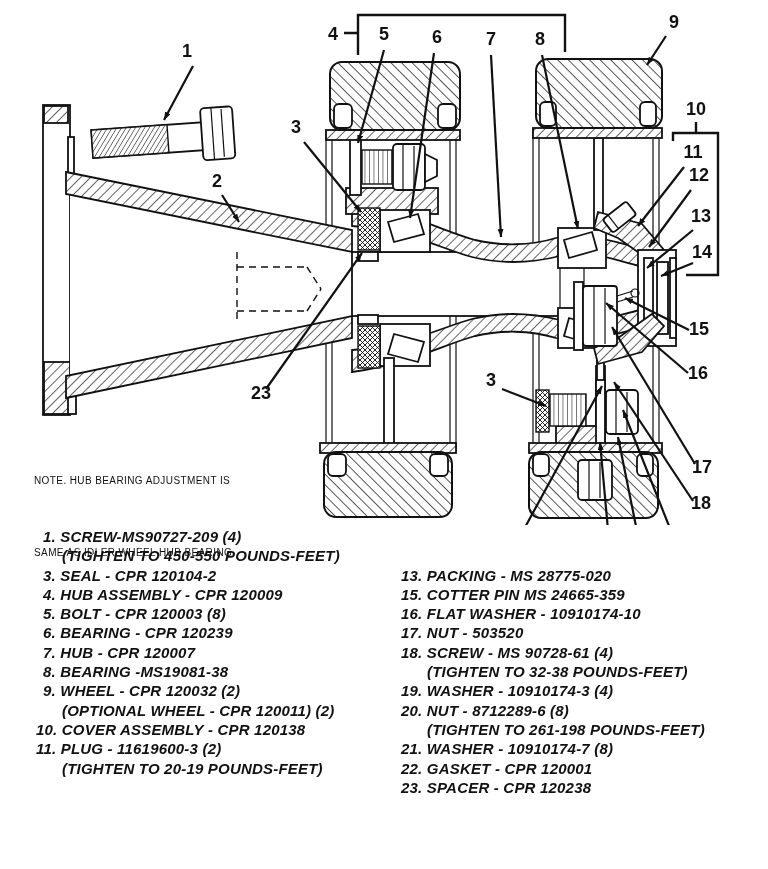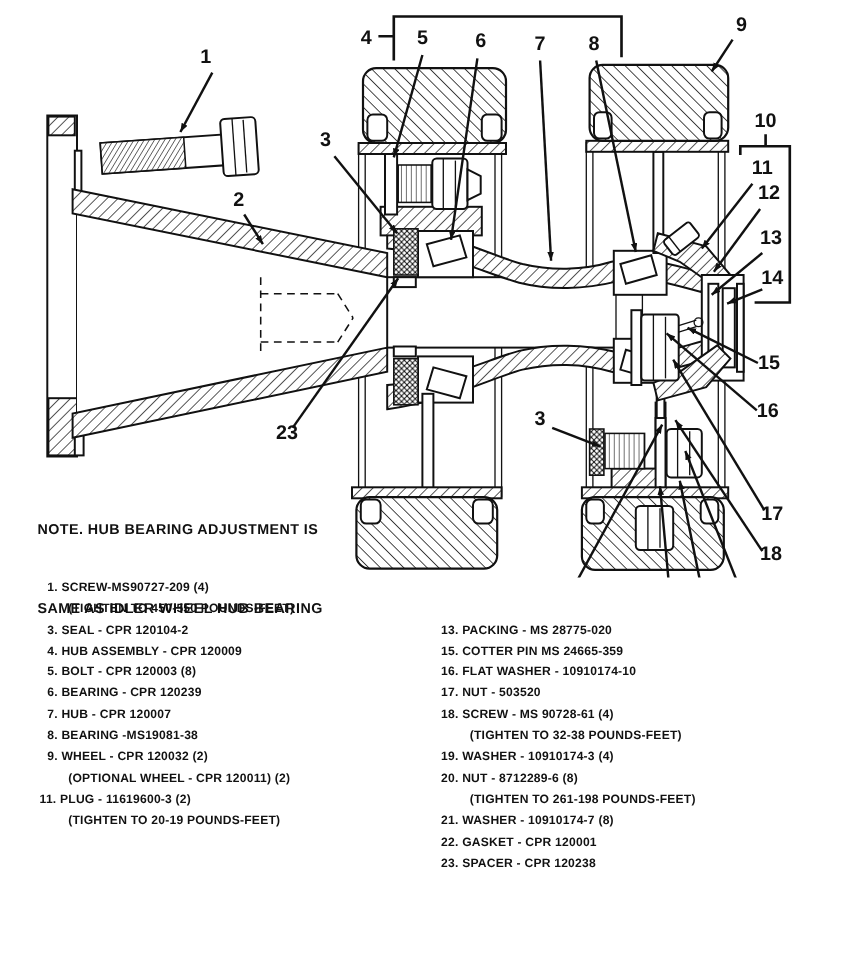--- a/index.html
+++ b/index.html
@@ -10,24 +10,24 @@
   .thin{stroke:#111;stroke-width:1.2;fill:none;}
   .hatch{fill:url(#pat-h);stroke:#111;stroke-width:1.8;}
   .tirehatch{fill:url(#pat-t);stroke:#111;stroke-width:2;}
   .xhatch{fill:url(#pat-x);stroke:#111;stroke-width:1.4;}
   .thread{fill:url(#pat-thread);stroke:#111;stroke-width:1.4;}
   .spline{fill:url(#pat-s);stroke:#111;stroke-width:1.4;}
   .dash{stroke:#111;stroke-width:1.4;fill:none;stroke-dasharray:7 5;}
   .leader{stroke:#111;stroke-width:2.2;}
   .bracket{stroke:#111;stroke-width:2.4;fill:none;}
   .callout-num{font:bold 18px "Liberation Sans",sans-serif;fill:#111;text-anchor:middle;}
-  .note{position:absolute;font-size:13px;font-weight:bold;letter-spacing:.4px;line-height:24px;white-space:pre;}
+  .note{position:absolute;font-size:10px;font-weight:normal;letter-spacing:.4px;line-height:24px;white-space:pre;}
   #note-top{left:34px;top:421px;}
   #note-bottom{left:0;top:820px;width:750px;text-align:center;line-height:22px;}
-  .pl-col{position:absolute;font-size:11px;font-weight:bold;letter-spacing:.2px;}
+  .pl-col{position:absolute;font-size:15px;font-weight:bold;letter-spacing:.2px;font-style:italic;}
   #pl-left{left:36px;top:528px;}
   #pl-right{left:366px;top:566.6px;margin-left:35px;}
   .pl-row{height:19.3px;white-space:pre;}
   .ind0{padding-left:0;}
   .ind1{padding-left:7px;}
   .ind2{padding-left:26px;}
 </style>
 </head>
 <body>
 
@@ -281,20 +281,21 @@
     <div class="pl-row ind1">1. SCREW-MS90727-209 (4)</div>
     <div class="pl-row ind2">(TIGHTEN TO 450-550 POUNDS-FEET)</div>
     <div class="pl-row ind1">3. SEAL - CPR 120104-2</div>
     <div class="pl-row ind1">4. HUB ASSEMBLY - CPR 120009</div>
     <div class="pl-row ind1">5. BOLT - CPR 120003 (8)</div>
     <div class="pl-row ind1">6. BEARING - CPR 120239</div>
     <div class="pl-row ind1">7. HUB - CPR 120007</div>
     <div class="pl-row ind1">8. BEARING -MS19081-38</div>
     <div class="pl-row ind1">9. WHEEL - CPR 120032 (2)</div>
     <div class="pl-row ind2">(OPTIONAL WHEEL - CPR 120011) (2)</div>
+    <div class="pl-row ind0">10. COVER ASSEMBLY - CPR 120138</div>
     <div class="pl-row ind0">11. PLUG - 11619600-3 (2)</div>
     <div class="pl-row ind2">(TIGHTEN TO 20-19 POUNDS-FEET)</div>
   </div>
 <div id="pl-right" class="pl-col">
     <div class="pl-row ind0">13. PACKING - MS 28775-020</div>
     <div class="pl-row ind0">15. COTTER PIN MS 24665-359</div>
     <div class="pl-row ind0">16. FLAT WASHER - 10910174-10</div>
     <div class="pl-row ind0">17. NUT - 503520</div>
     <div class="pl-row ind0">18. SCREW - MS 90728-61 (4)</div>
     <div class="pl-row ind2">(TIGHTEN TO 32-38 POUNDS-FEET)</div>

